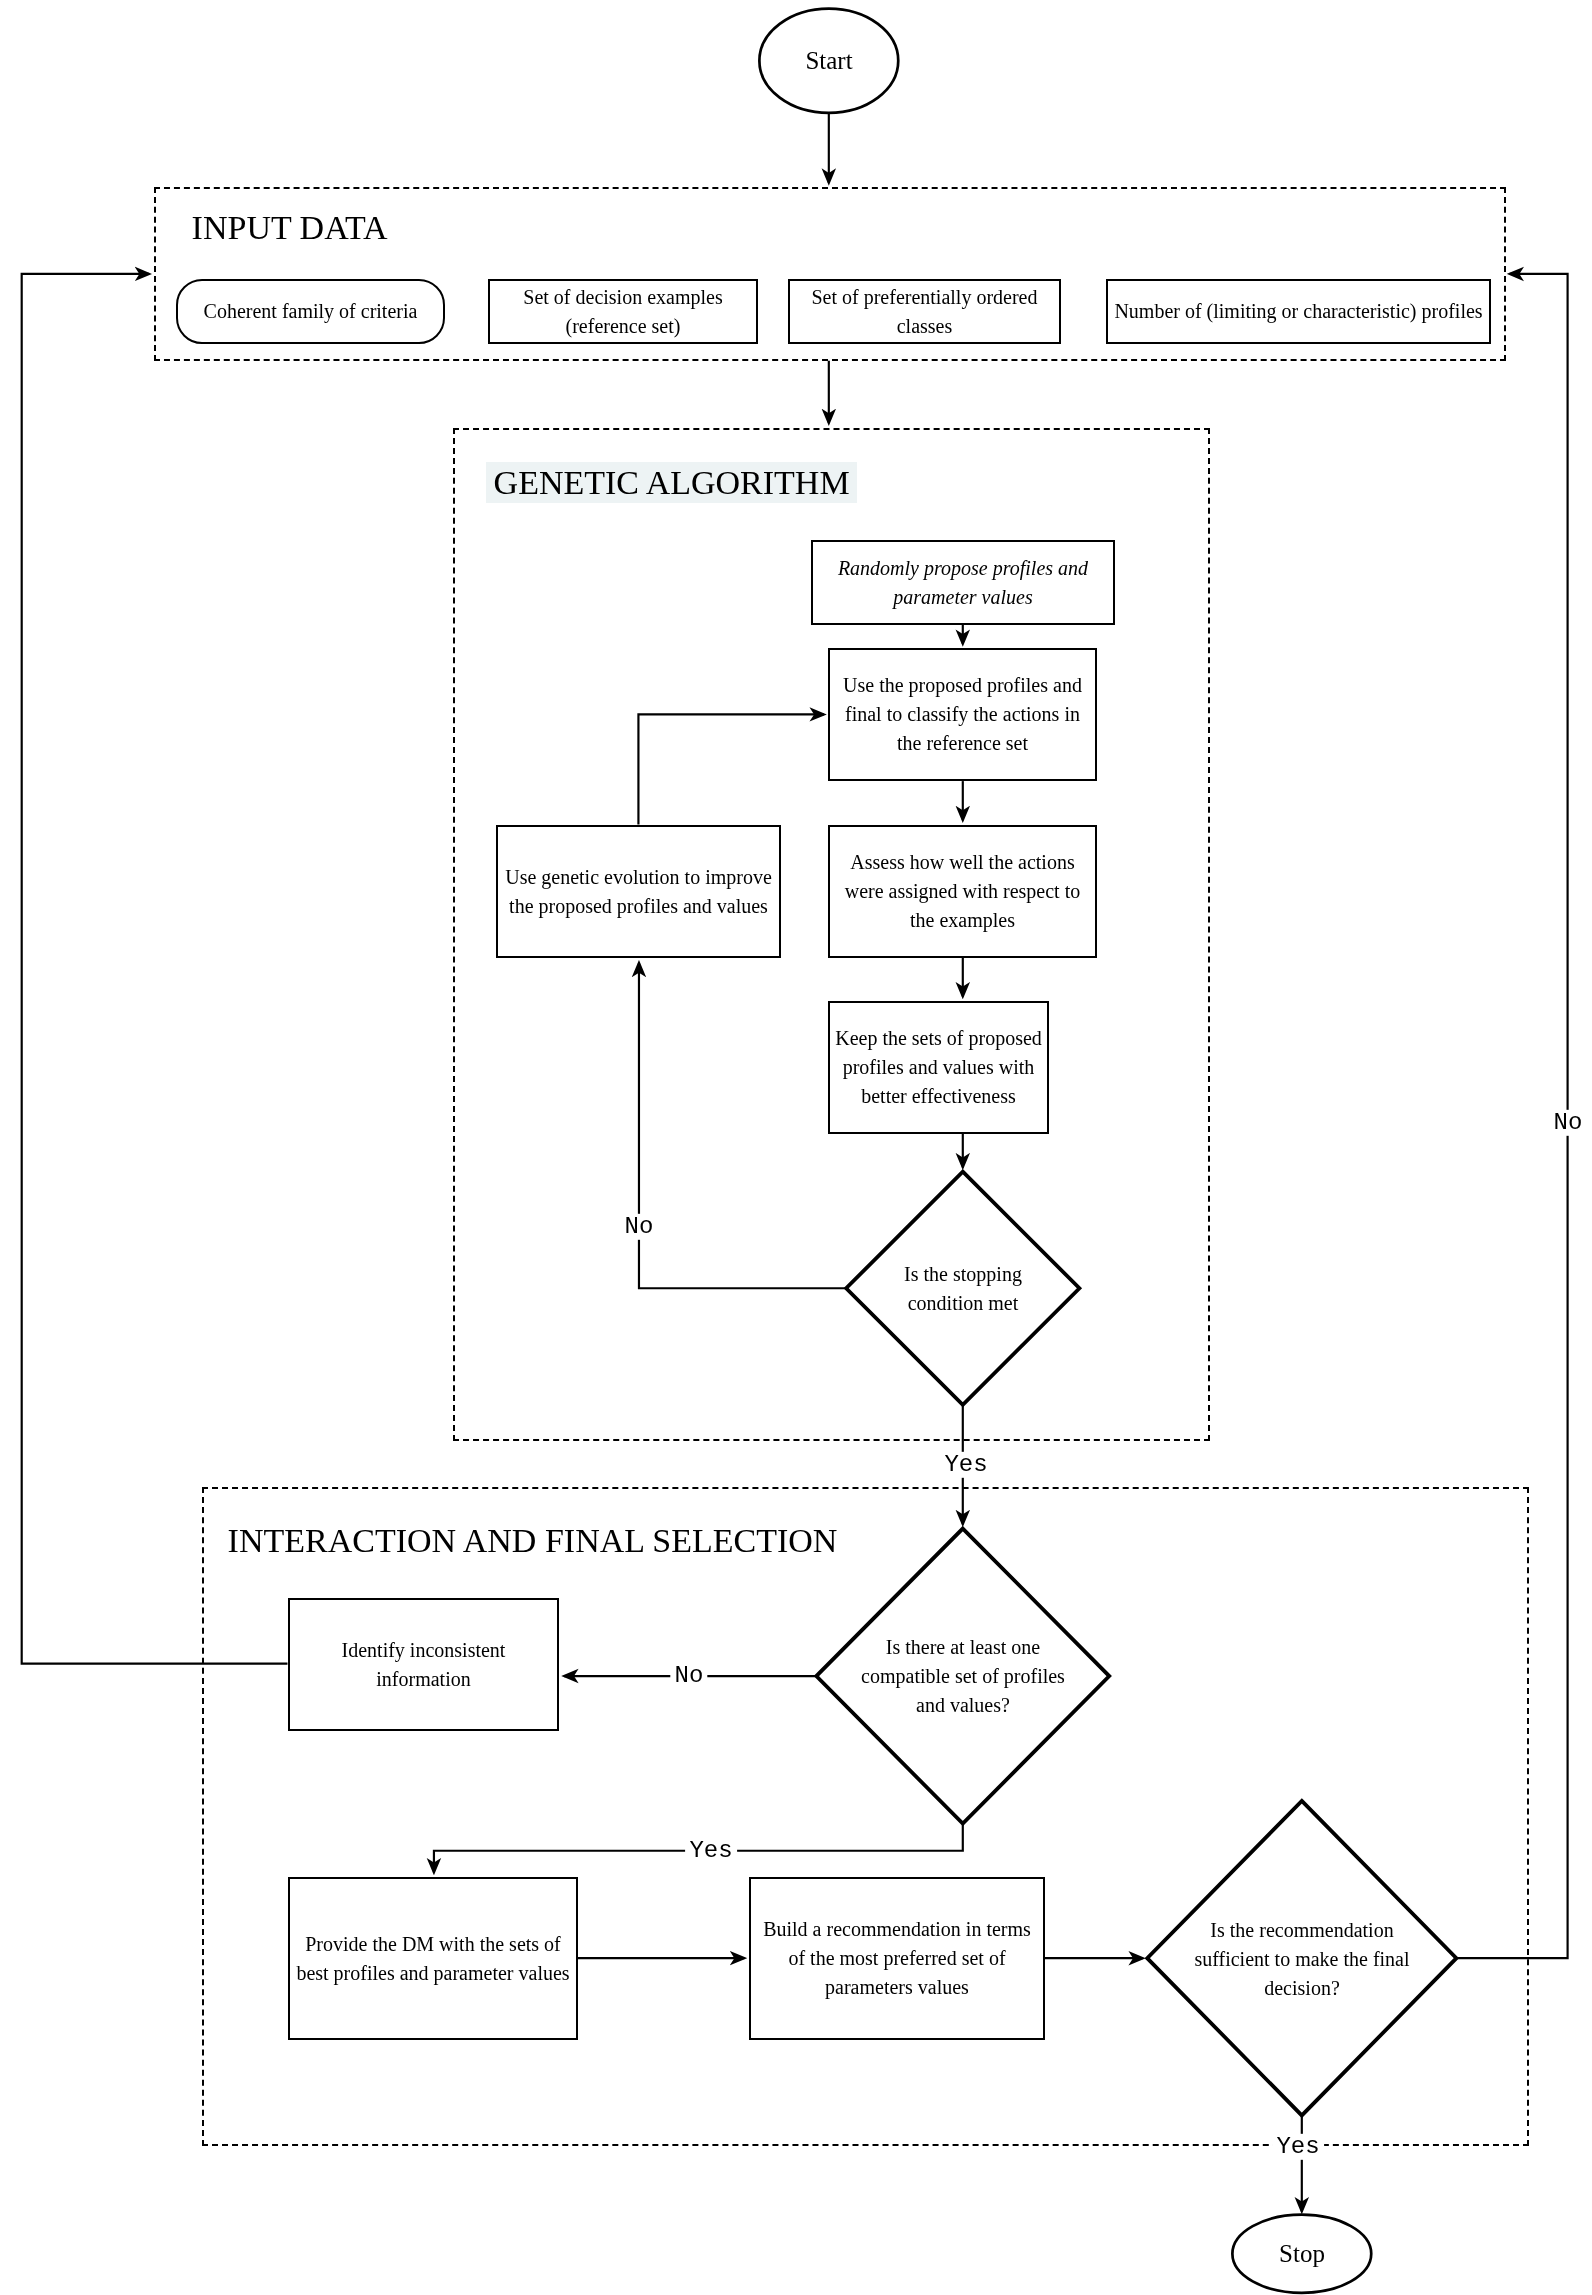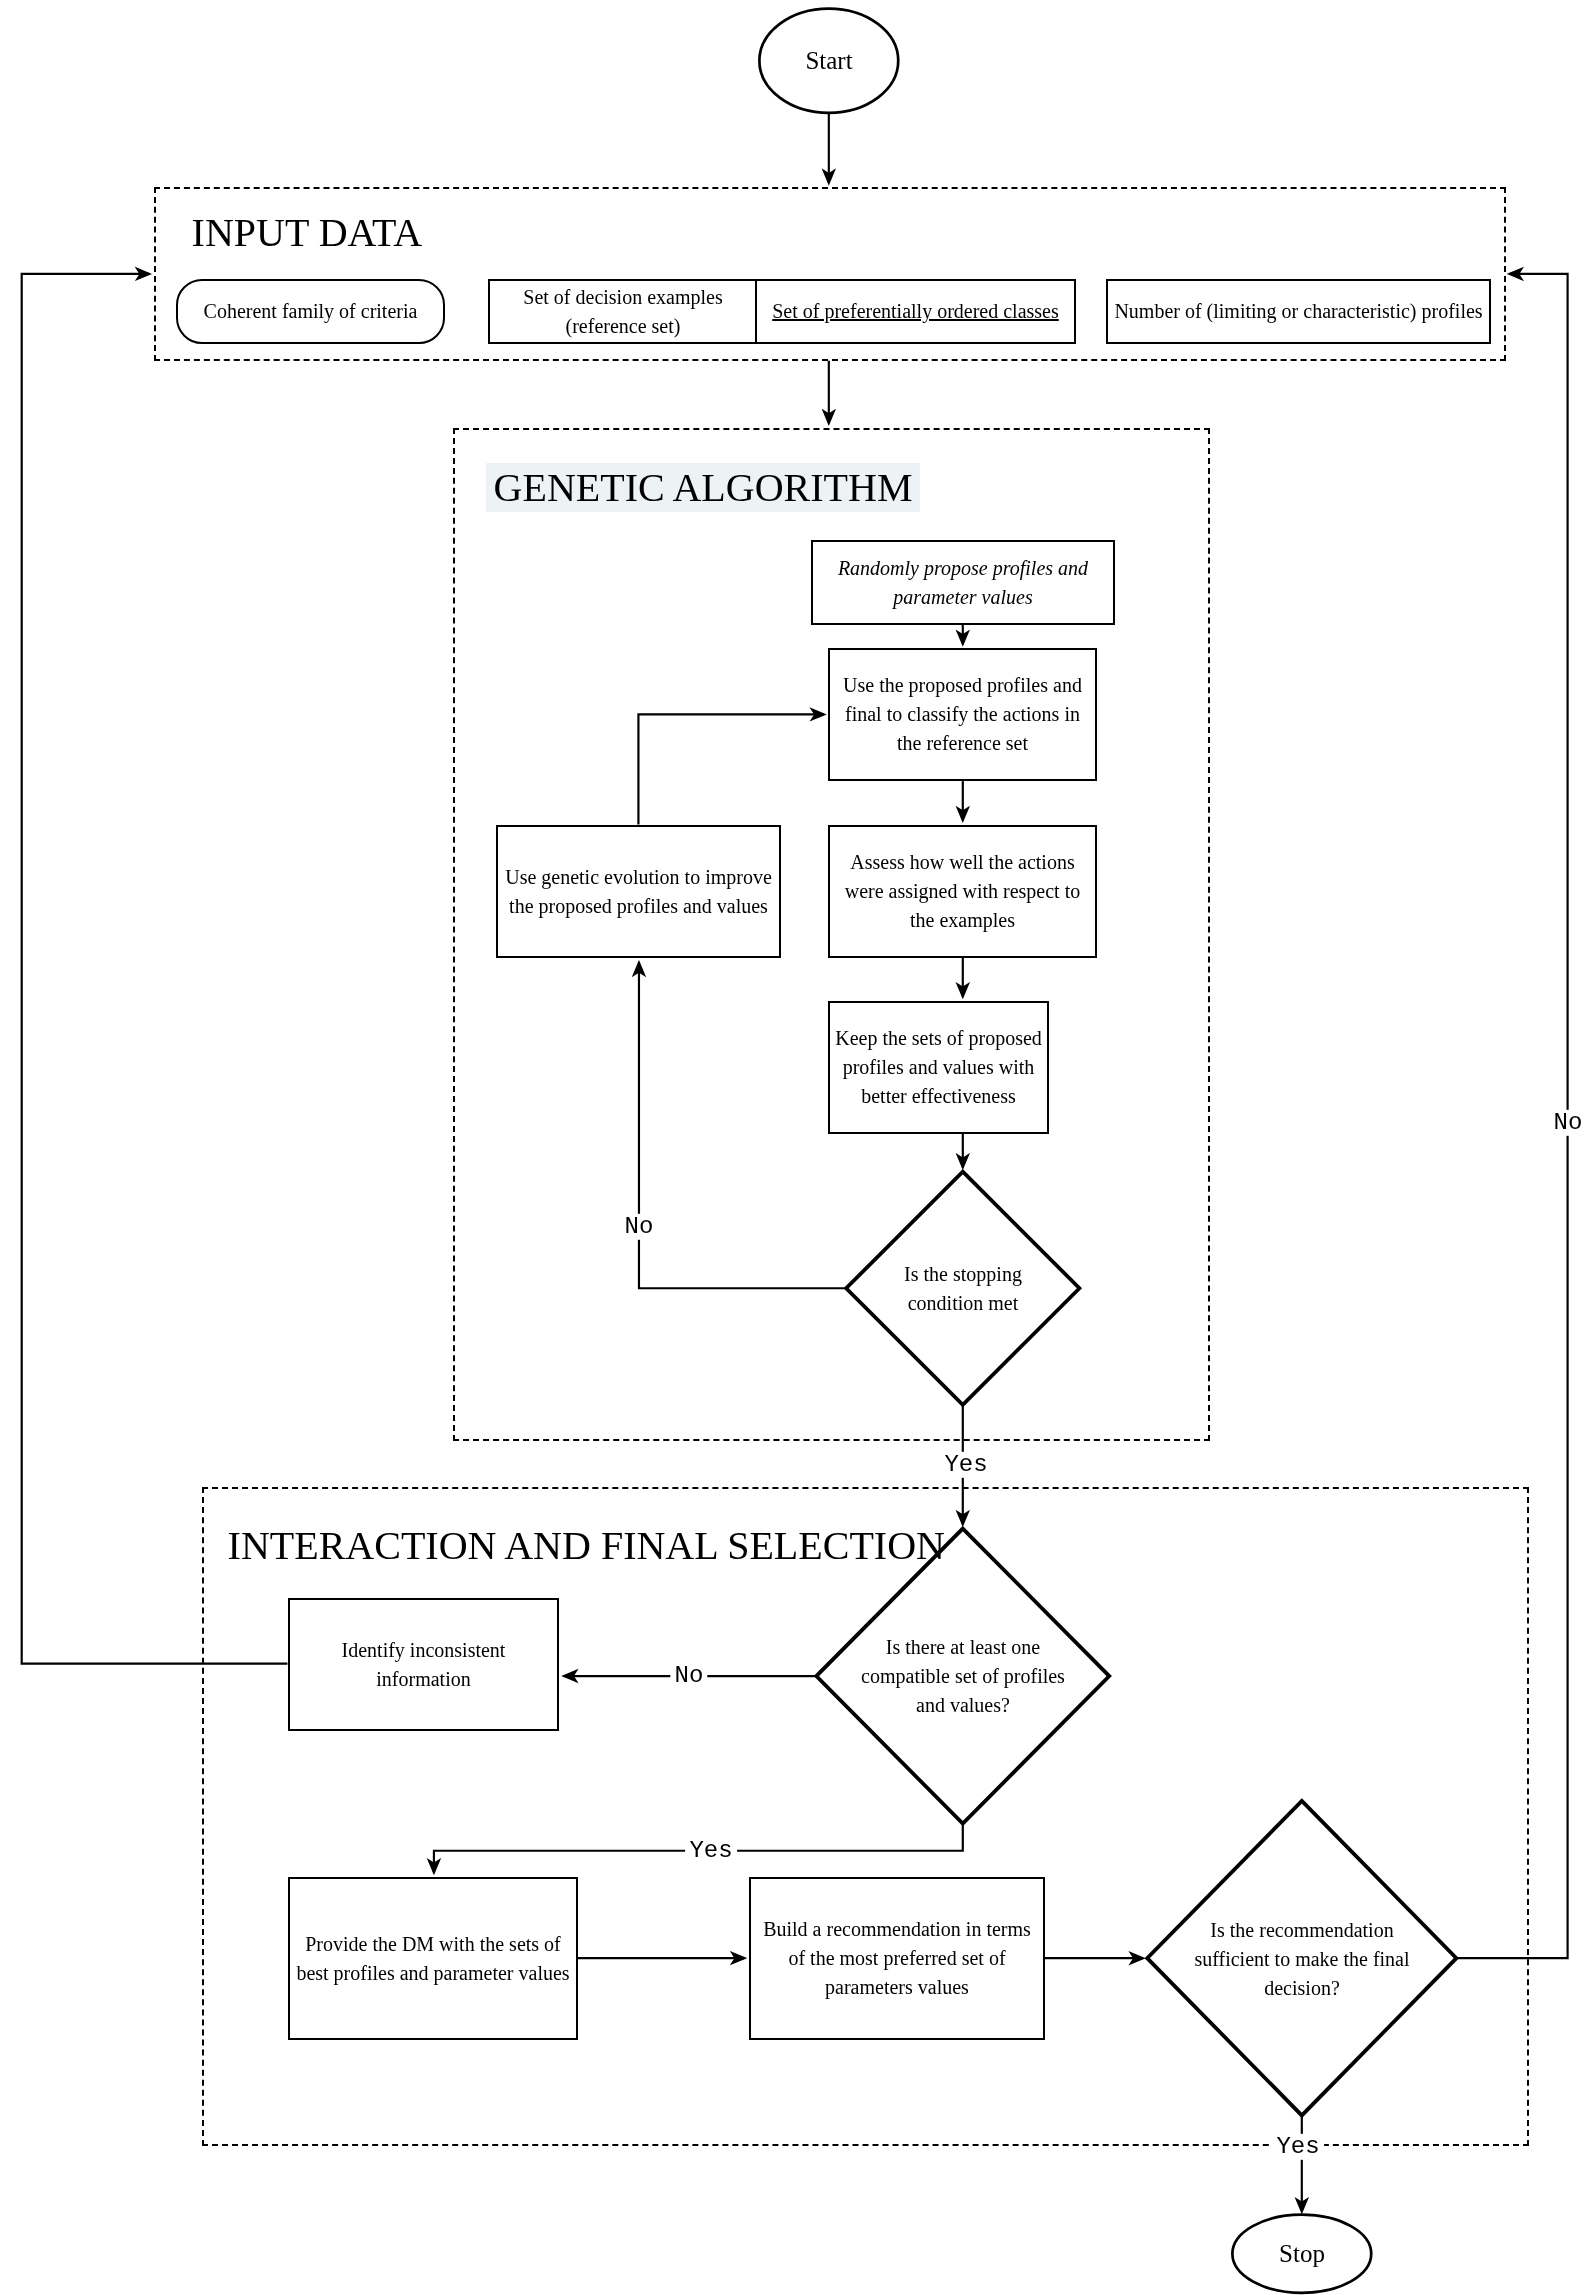--- a/index.html
+++ b/index.html
@@ -17,21 +17,21 @@
   }
   #connector-layer{position:absolute;left:0;top:0;}
   .dashed-section{
     position:absolute;
     border:2.2px dashed var(--line);
     box-sizing:border-box;
     background:transparent;
   }
   .section-title{
     position:absolute;
-    font-size:40px;
+    font-size:34px;
     letter-spacing:0px;
     white-space:nowrap;
   }
   .section-title .hl{padding:2.2px 7.6px;}
   #ga-title .hl{background:var(--ga-hl);}
   .pbox{
     position:absolute;
     border:2.7px solid var(--line);
     box-sizing:border-box;
     background:#fff;
@@ -107,21 +107,21 @@
 
   <div class="dashed-section" style="left:154px;top:187px;width:1352px;height:174px;"></div>
   <div class="section-title" style="left:184px;top:209px;"><span class="hl">INPUT DATA</span></div>
 
   <div class="pbox" style="left:176px;top:279px;width:269px;height:65px;border-radius:26px;">
     <span>Coherent family of criteria</span>
   </div>
   <div class="pbox" style="left:488px;top:279px;width:270px;height:65px;">
     <span>Set of decision examples (reference set)</span>
   </div>
-  <div class="pbox" style="left:755px;top:279px;width:321px;height:65px;text-decoration:underline;">
+  <div class="pbox" style="left:788px;top:279px;width:273px;height:65px;">
     <span>Set of preferentially ordered classes</span>
   </div>
   <div class="pbox" style="left:1106px;top:279px;width:385px;height:65px;">
     <span>Number of (limiting or characteristic) profiles</span>
   </div>
 
   <div class="dashed-section" style="left:453px;top:428px;width:757px;height:1013px;"></div>
   <div class="section-title" id="ga-title" style="left:486px;top:464px;"><span class="hl">GENETIC ALGORITHM</span></div>
 
   <div class="pbox" style="left:811px;top:540px;width:304px;height:85px;font-style:italic;">

